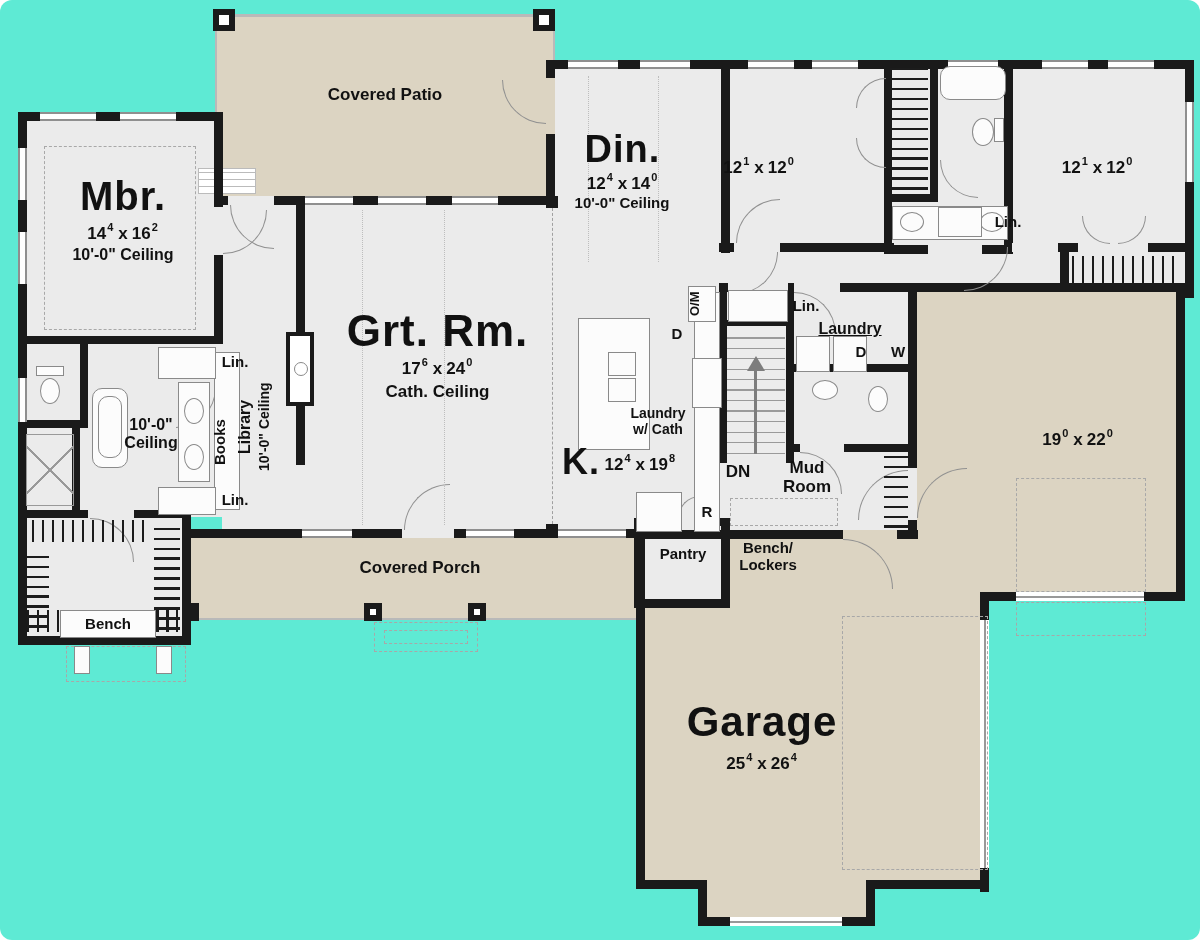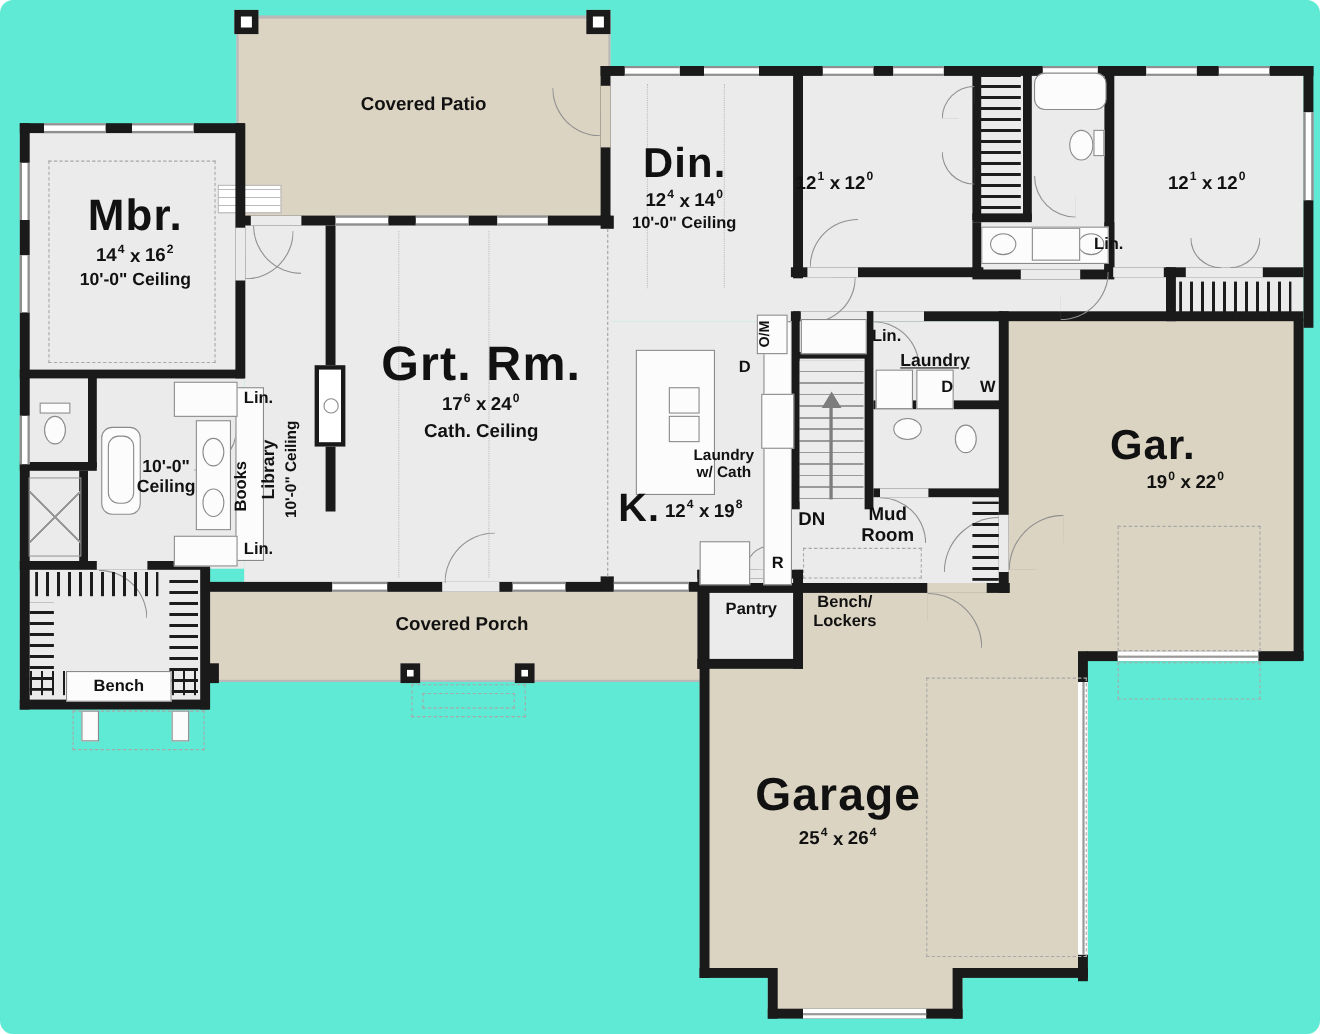--- a/index.html
+++ b/index.html
@@ -295,21 +295,20 @@
     <span>12</span><sup>1</sup><span class="xs">x</span><span>12</span><sup>0</sup>
   </div>
 
   <div class="lbl" style="left:562px;top:442px;width:140px;text-align:left;">
     <span class="big" style="font-size:36px;vertical-align:-4px;">K.</span>
     <span class="dim">
       <span>12</span><sup>4</sup><span class="xs">x</span><span>19</span><sup>8</sup>
     </span>
   </div>
 
-  <div class="lbl big" style="left:988px;top:384px;width:120px;font-size:38px;">Gar.</div>
   <div class="lbl dim" style="left:1022px;top:428px;width:112px;">
     <span>19</span><sup>0</sup><span class="xs">x</span><span>22</span><sup>0</sup>
   </div>
 
   <div class="lbl big" style="left:672px;top:698px;width:180px;font-size:42px;">Garage</div>
   <div class="lbl dim" style="left:682px;top:752px;width:160px;">
     <span>25</span><sup>4</sup><span class="xs">x</span><span>26</span><sup>4</sup>
   </div>
 
   <div class="lbl" style="left:96px;top:416px;width:110px;font-size:16px;">

